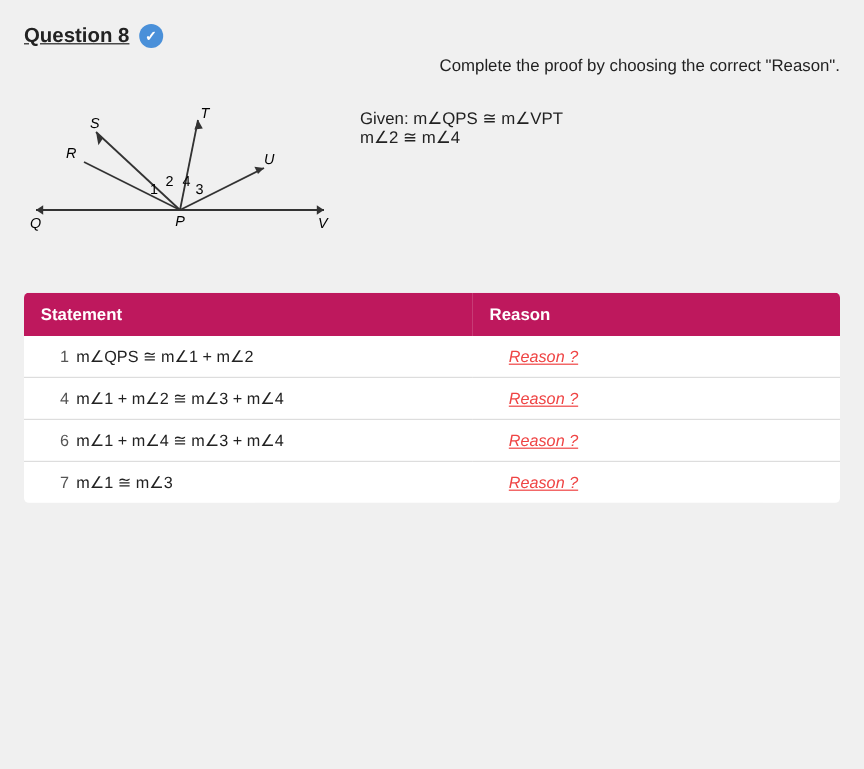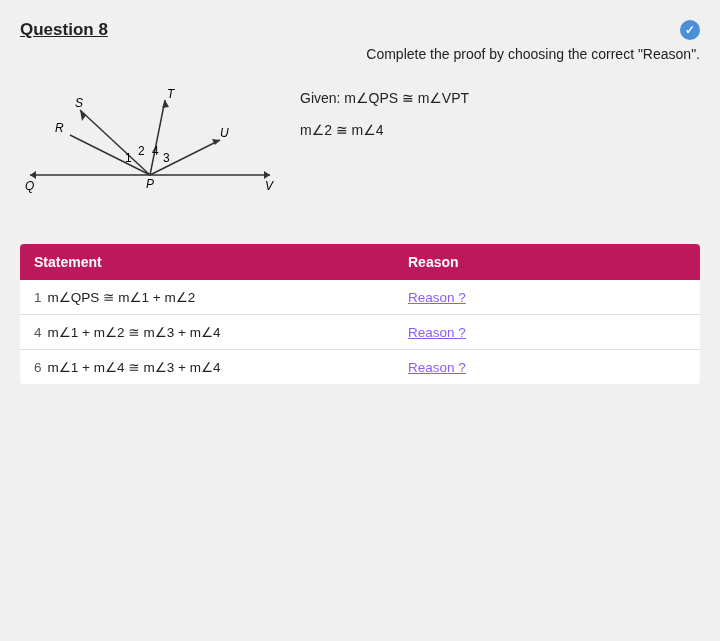--- a/index.html
+++ b/index.html
@@ -9,21 +9,20 @@
       width: 720px;
       min-height: 641px;
       padding: 20px;
       color: #222;
     }
     .question-header {
       display: flex;
       align-items: center;
       gap: 8px;
       margin-bottom: 6px;
-      justify-content: space-between;
     }
     .question-title {
       font-size: 17px;
       font-weight: bold;
       text-decoration: underline;
     }
     .question-icon {
       width: 20px;
       height: 20px;
       background: #4a90d9;
@@ -49,21 +48,21 @@
     .diagram-container {
       position: relative;
       width: 260px;
       height: 140px;
       flex-shrink: 0;
     }
     .given-prove {
       display: flex;
       flex-direction: column;
       justify-content: center;
-      gap: 16px;
+      gap: 0;
       margin-top: 10px;
     }
     .given-prove .line {
       font-size: 14px;
     }
 
     .proof-table {
       width: 100%;
       border-collapse: collapse;
       background: white;
@@ -81,37 +80,38 @@
       font-weight: 600;
       font-size: 14px;
     }
     .proof-table tbody tr {
       border-bottom: 1px solid #ddd;
     }
     .proof-table tbody tr:last-child {
       border-bottom: none;
     }
     .proof-table tbody td {
-      padding: 9px 14px;
+      padding: 9px 30px;
       vertical-align: middle;
     }
     .proof-table tbody td:first-child {
       width: 55%;
     }
     .proof-table tbody td:last-child {
       width: 45%;
     }
     .row-number {
       color: #555;
       margin-right: 6px;
     }
     .reason-link {
-      color: #8b5cf6;
+      color: #ef4444;
       text-decoration: underline;
       cursor: pointer;
+      font-style: italic;
     }
 
     
     svg text {
       font-family: Arial, sans-serif;
       font-size: 12px;
     }
   </style>
 </head>
 <body>
@@ -187,14 +187,18 @@
         <td><span class="reason-link">Reason ?</span></td>
       </tr>
       <tr>
         <td><span class="row-number">4</span><span>m∠1 + m∠2 ≅ m∠3 + m∠4</span></td>
         <td><span class="reason-link">Reason ?</span></td>
       </tr>
       <tr>
         <td><span class="row-number">6</span><span>m∠1 + m∠4 ≅ m∠3 + m∠4</span></td>
         <td><span class="reason-link">Reason ?</span></td>
       </tr>
+      <tr>
+        <td><span class="row-number">7</span><span>m∠1 ≅ m∠3</span></td>
+        <td><span class="reason-link">Reason ?</span></td>
+      </tr>
     </tbody>
 </table>
 
 </body></html>

